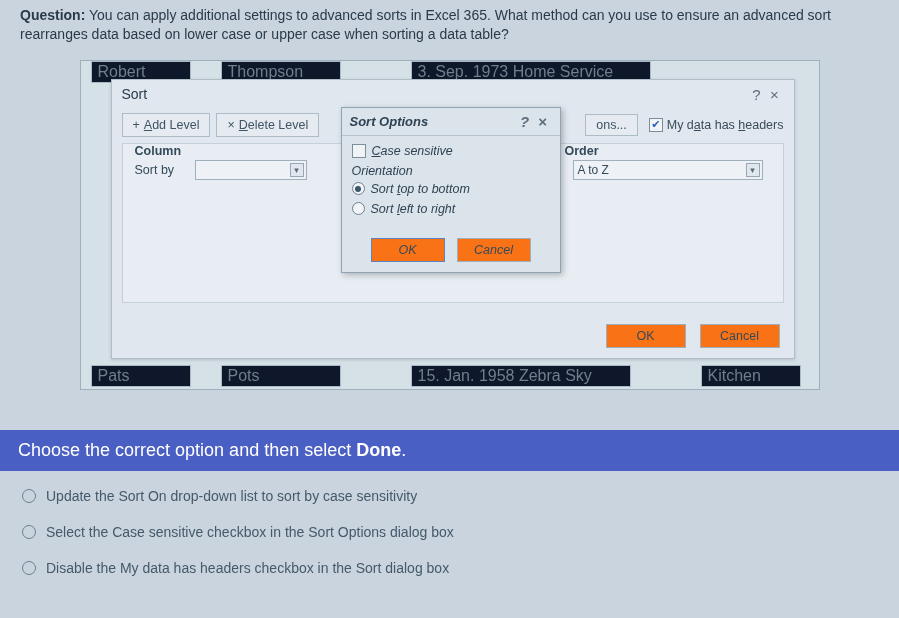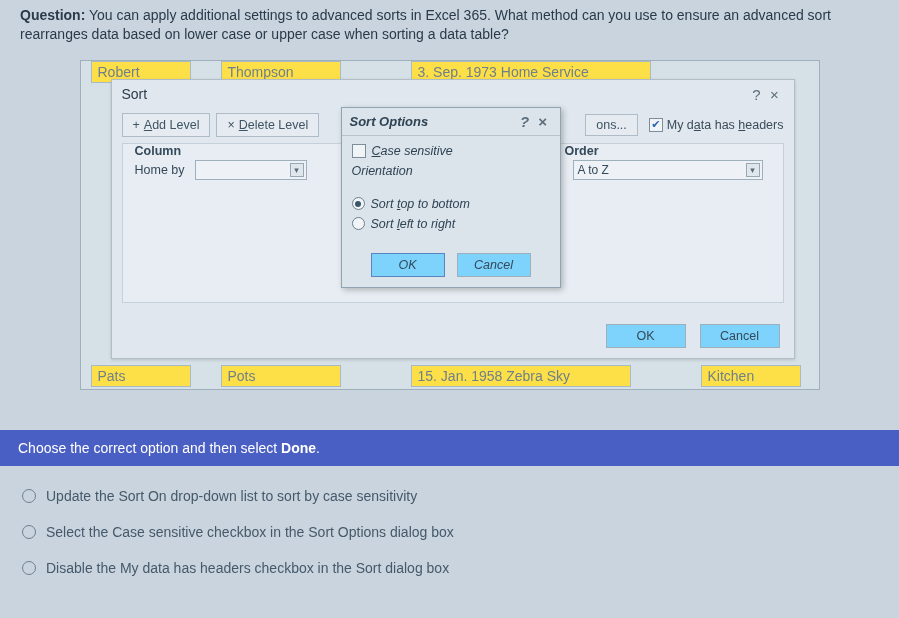--- a/index.html
+++ b/index.html
@@ -24,23 +24,23 @@
     margin: 10px auto 0 auto;
     width: 740px;
     height: 330px;
     background: #d6e0e7;
     border: 1px solid #9fb0bd;
   }
   
   .bg-row {
     position:absolute;
     height:22px;
-    background:#fde047;
+    background:#0f172a;
     border:1px solid #a9bac6;
-    font-size:14px;
+    font-size:16px;
     color:#6f7f8c;
     display:flex;align-items:center;
     padding:0 6px;
     overflow:hidden;
     white-space:nowrap;
   }
   .sort-dialog {
     position: absolute;
     left: 30px; top: 18px;
     width: 684px; height: 280px;
@@ -113,21 +113,21 @@
     border:1px solid #c5d0d9;
     height:160px;
     padding-top:0;
   }
   .dlg-buttons{
     position:absolute;
     right:14px;bottom:10px;
     display:flex;gap:14px;
   }
   .win-btn{
-    width:80px;height:24px;border:1px solid #9dafbb;background:#7dd3fc;font-size:12.5px;color:#34495a;display:flex;align-items:center;justify-content:center;
+    width:80px;height:24px;border:1px solid #9dafbb;background:#f97316;font-size:12.5px;color:#34495a;display:flex;align-items:center;justify-content:center;
   }
 
   
   .options-dialog{
     position:absolute;
     left:260px;top:46px;
     width:220px;
     background:#dbe3eb;
     border:1px solid #8fa3b2;
     box-shadow:2px 2px 6px rgba(0,0,0,0.25);
@@ -135,37 +135,37 @@
   }
   .opt-title{
     display:flex;align-items:center;
     padding:5px 8px;
     font-weight:bold;font-size:13px;color:#2f4353;
     border-bottom:1px solid #b7c4ce;
   }
   .opt-title .spacer{flex:1;}
   .opt-body{padding:8px 10px;font-size:12.5px;color:#2f4353;}
   .opt-body .row{display:flex;align-items:center;gap:6px;margin-bottom:6px;}
-  .section-label{margin:4px 0 19px 0;}
+  .section-label{margin:4px 0 4px 0;}
   .radio{
     width:13px;height:13px;border:1px solid #6e7f8c;border-radius:50%;background:#f2f5f8;display:inline-flex;align-items:center;justify-content:center;
   }
   .radio.sel::after{content:"";width:6px;height:6px;border-radius:50%;background:#3b5668;}
   .opt-buttons{display:flex;gap:12px;justify-content:center;padding:8px 0 10px 0;}
   .opt-buttons .win-btn{width:74px;}
   .opt-ok{border:1px solid #5a84bf;}
 
   
   .instruction-bar{
     position:absolute;
     left:0;right:0;top:430px;
     background:#4a5fc4;
     color:#fff;
     padding:10px 18px;
-    font-size:14px;
+    font-size:18px;
   }
   .instruction-bar b{font-weight:bold;}
   .answers{
     position:absolute;
     left:0;right:0;top:466px;
     padding:12px 22px;
   }
   .answer-row{
     display:flex;align-items:center;gap:10px;
     padding:10px 0;
@@ -218,21 +218,21 @@
       </div>
     </div>
 
     <div class="sort-body">
       <div class="grid-head">
         <div class="col-column">Column</div>
         <div class="col-sorton"></div>
         <div class="col-order" style="margin-left:44px;">Order</div>
       </div>
       <div class="grid-row">
-        <div style="width:52px;">Home by</div>
+        <div style="width:52px;">Sort by</div>
         <div class="dropdown" style="width:112px;">
           <span></span>
             <span class="arrow">▾</span>
         </div>
         <div style="width:200px;"></div>
         <div class="dropdown" style="width:190px;margin-left:50px;">
           <span>A to Z</span>
           <span class="arrow">▾</span>
         </div>
       </div>

